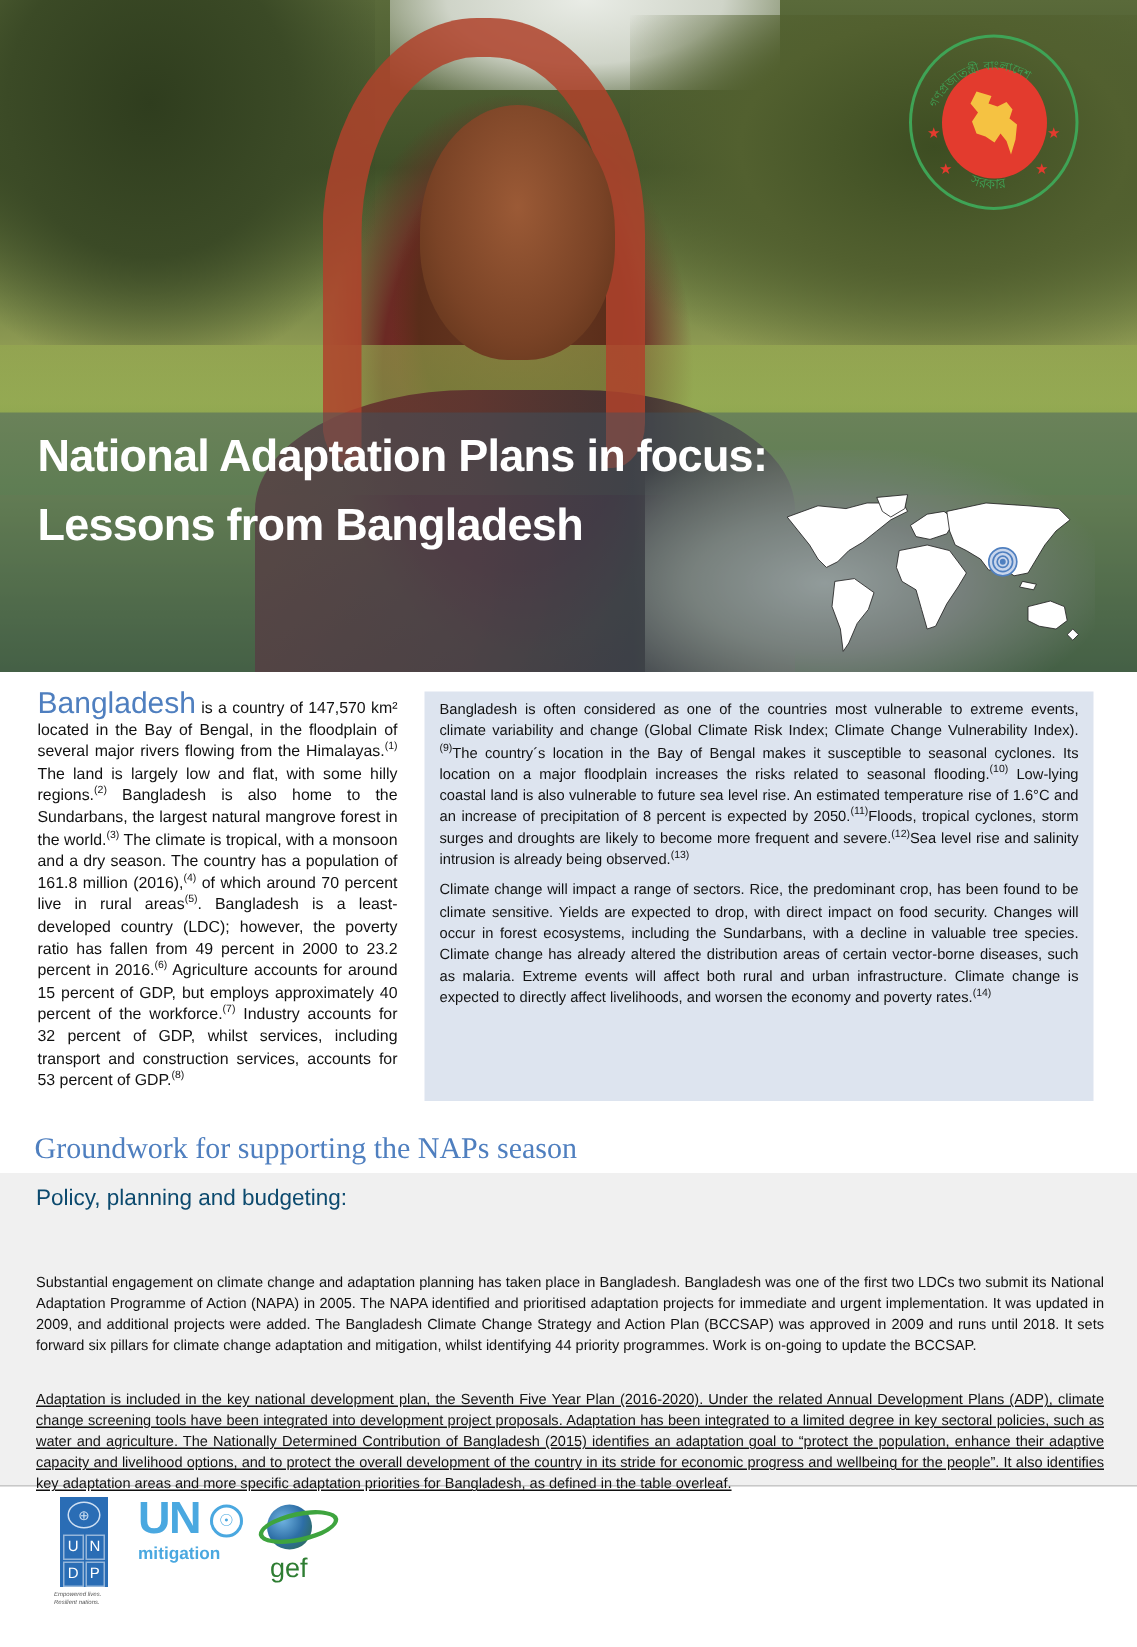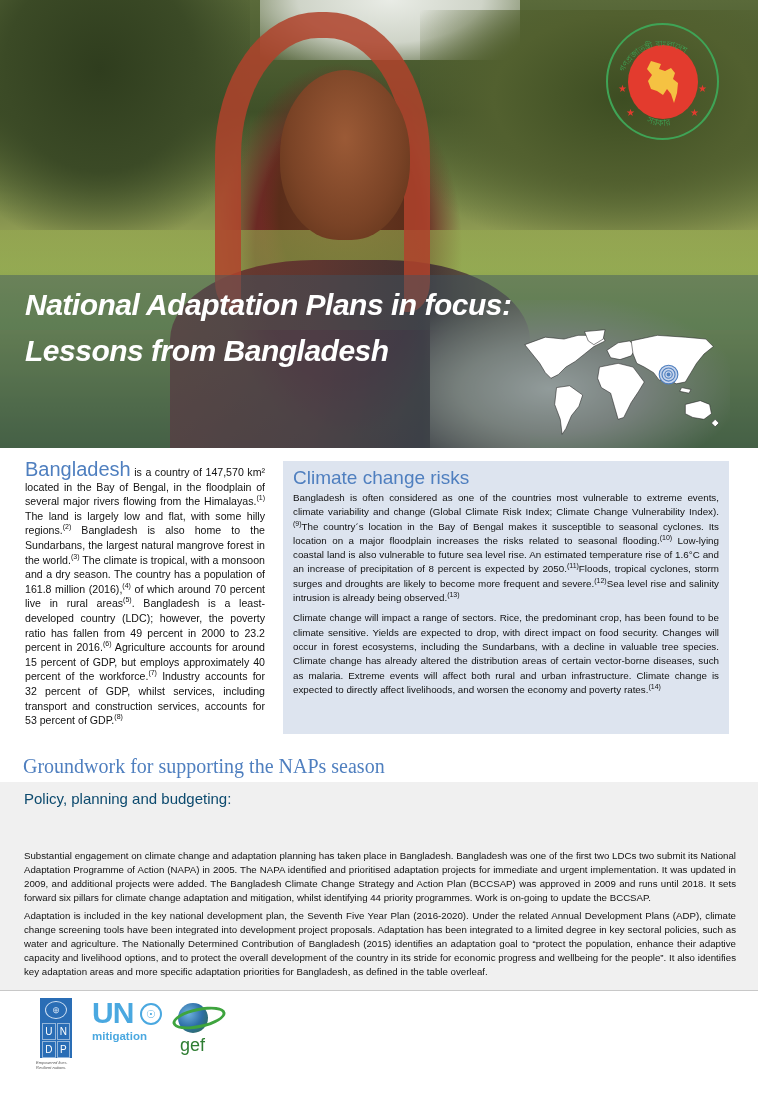--- a/index.html
+++ b/index.html
@@ -66,21 +66,21 @@
   .seal .star { position: absolute; color: #e33b2e; font-size: 10px; }
 
   
   .title-band {
     position: absolute; left: 0; top: 275px; width: 758px; height: 173px;
     background: rgba(60, 85, 100, 0.45);
   }
   .title {
     position: absolute; left: 25px; top: 282px; width: 620px;
     color: #ffffff; font-weight: bold; font-size: 30px; line-height: 46px;
-    font-family: "Liberation Sans", sans-serif; letter-spacing: -0.5px; font-style: italic;
+    font-family: "Liberation Sans", sans-serif; letter-spacing: -0.5px;
   }
   .world-map { position: absolute; left: 505px; top: 326px; width: 230px; height: 112px; }
 
   
   .intro {
     position: absolute; left: 25px; top: 460px; width: 240px;
     font-size: 10.6px; line-height: 14.6px; text-align: justify; color: #111;
     font-family: "Liberation Sans", sans-serif;
   }
   .intro .lead { color: #4f7fbf; font-size: 20px; line-height: 18px; }
@@ -111,21 +111,21 @@
   .policy-section h3 {
     position: absolute; left: 24px; top: 8px;
     color: #0c4a6e; font-weight: normal; font-size: 15px;
     font-family: "Liberation Sans", sans-serif;
   }
   .policy-section p {
     position: absolute; left: 24px; width: 712px;
     font-size: 9.7px; line-height: 14.1px; text-align: justify; color: #111; margin-top: 29px;
   }
   .policy-section .p1 { top: 38px; }
-  .policy-section .p2 { top: 98px; }
+  .policy-section .p2 { top: 116px; text-decoration: underline; }
 
   
   .undp {
     position: absolute; left: 40px; top: 998px; width: 32px; height: 60px; background: #2a6db5;
     display: flex; flex-direction: column; align-items: center;
   }
   .undp .globe {
     width: 22px; height: 18px; margin-top: 3px; border-radius: 50%;
     border: 1px solid #cfe0f3; color: #cfe0f3; font-size: 9px; text-align: center; line-height: 16px;
   }
@@ -230,21 +230,20 @@
     <circle cx="172" cy="52" r="4"></circle>
     <circle cx="172" cy="52" r="1.5" fill="#4f7fbf"></circle>
   </g>
 </svg>
 
 <div class="intro">
   <span class="lead">Bangladesh</span><span> is a country of 147,570 km² located in the Bay of Bengal, in the floodplain of several major rivers flowing from the Himalayas.</span><sup>(1)</sup><span> The land is largely low and flat, with some hilly regions.</span><sup>(2)</sup><span> Bangladesh is also home to the Sundarbans, the largest natural mangrove forest in the world.</span><sup>(3)</sup><span> The climate is tropical, with a monsoon and a dry season. The country has a population of 161.8 million (2016),</span><sup>(4)</sup><span> of which around 70  percent live in rural areas</span><sup>(5)</sup><span>. Bangladesh is a least-developed country (LDC); however, the poverty ratio has fallen from 49 percent in 2000 to 23.2 percent in 2016.</span><sup>(6)</sup><span> Agriculture accounts for around 15 percent of GDP, but employs approximately 40 percent of the workforce.</span><sup>(7)</sup><span>  Industry accounts for 32 percent of GDP, whilst services, including transport and construction services, accounts for 53 percent of GDP.</span><sup>(8)</sup>
 </div>
 
 <div class="climate-box">
-  <h2>Climate change risks</h2>
   <p><span>Bangladesh is often considered as one of the countries most vulnerable to extreme events, climate variability and change (Global Climate Risk Index; Climate Change Vulnerability Index).</span><sup>(9)</sup><span>The country´s location in the Bay of Bengal makes it susceptible to seasonal cyclones. Its location on a major floodplain increases the risks related to seasonal flooding.</span><sup>(10)</sup><span> Low-lying coastal land is also vulnerable to future sea level rise. An estimated temperature rise of 1.6°C and an increase of precipitation of 8 percent is expected by 2050.</span><sup>(11)</sup><span>Floods, tropical cyclones, storm surges and droughts are likely to become more frequent and severe.</span><sup>(12)</sup><span>Sea level rise and salinity intrusion is already being observed.</span><sup>(13)</sup></p>
   <p><span>Climate change will impact a range of sectors. Rice, the predominant crop, has been found to be climate sensitive. Yields are expected to drop, with direct impact on food security. Changes will occur in forest ecosystems, including the Sundarbans, with a decline in valuable tree species. Climate change has already altered the distribution areas of certain vector-borne diseases, such as malaria. Extreme events will affect both rural and urban infrastructure. Climate change is expected to directly affect livelihoods, and worsen the economy and poverty rates.</span><sup>(14)</sup></p>
 </div>
 
 <div class="groundwork">Groundwork for supporting the NAPs season</div>
 
 <div class="policy-section">
   <h3>Policy, planning and budgeting:</h3>
   <p class="p1">Substantial engagement on climate change and adaptation planning has taken place in Bangladesh. Bangladesh was one of the first two LDCs two submit its National Adaptation Programme of Action (NAPA) in 2005. The NAPA identified and prioritised adaptation projects for immediate and urgent implementation. It was updated in 2009, and additional projects were added. The Bangladesh Climate Change Strategy and Action Plan (BCCSAP) was approved in 2009 and runs until 2018. It sets forward six pillars for climate change adaptation and mitigation, whilst identifying 44 priority programmes. Work is on-going to update the BCCSAP.</p>
   <p class="p2">Adaptation is included in the key national development plan, the Seventh Five Year Plan (2016-2020). Under the related Annual Development Plans (ADP), climate change screening tools have been integrated into development project proposals. Adaptation has been integrated to a limited degree in key sectoral policies, such as water and agriculture. The Nationally Determined Contribution of Bangladesh (2015) identifies an adaptation goal to “protect the population, enhance their adaptive capacity and livelihood options, and to protect the overall development of the country in its stride for economic progress and wellbeing for the people”. It also identifies key adaptation areas and more specific adaptation priorities for Bangladesh, as defined in the table overleaf.</p>

